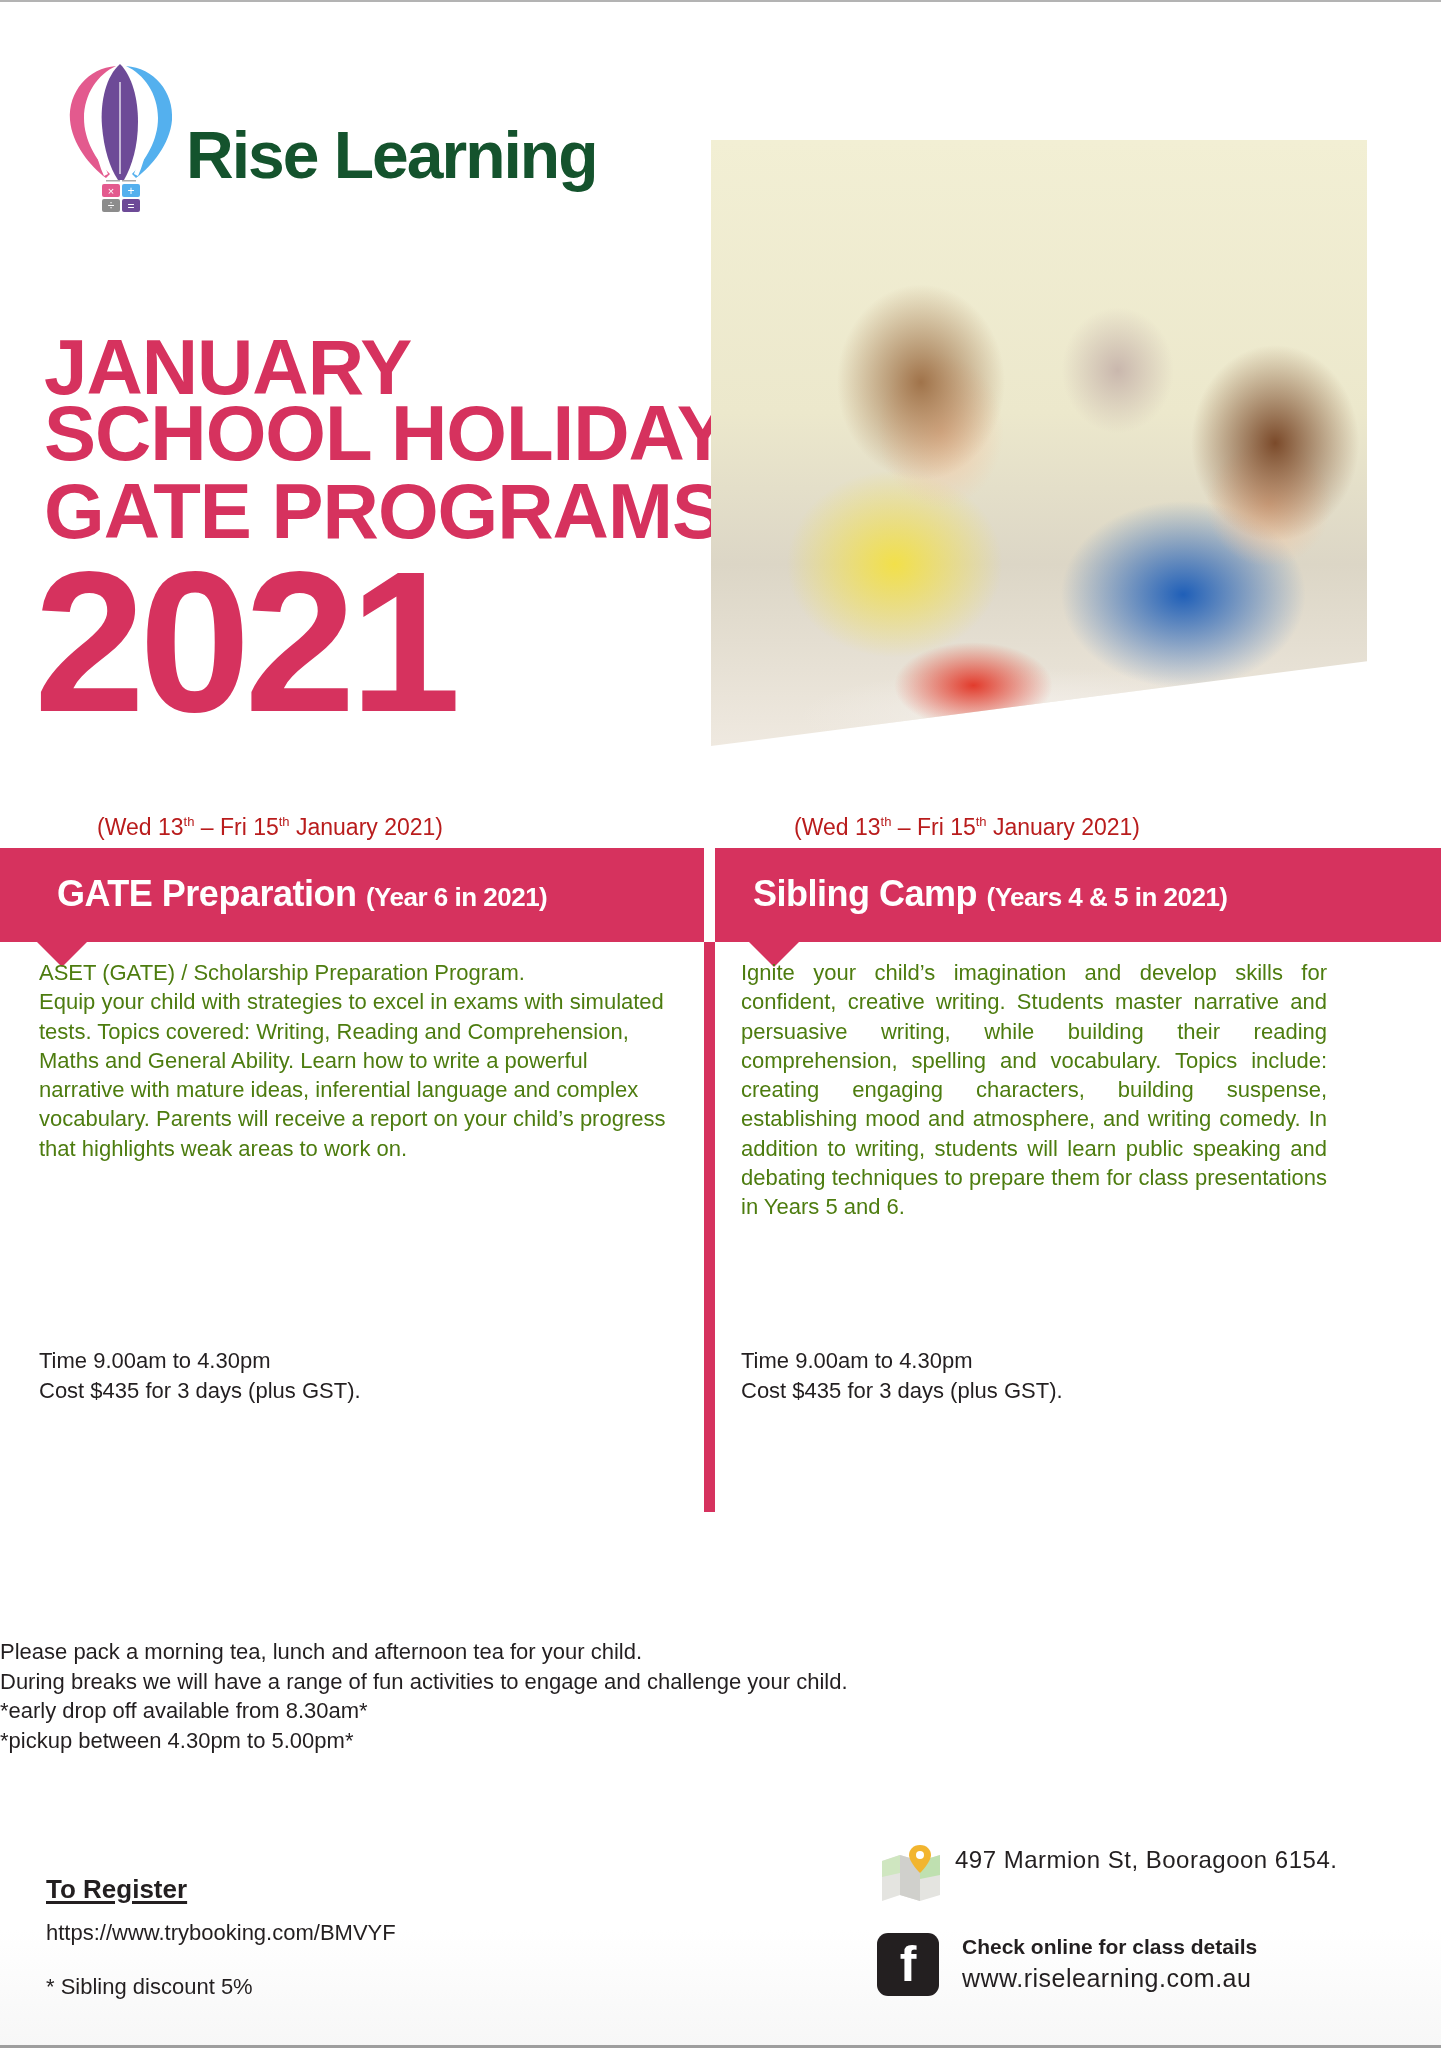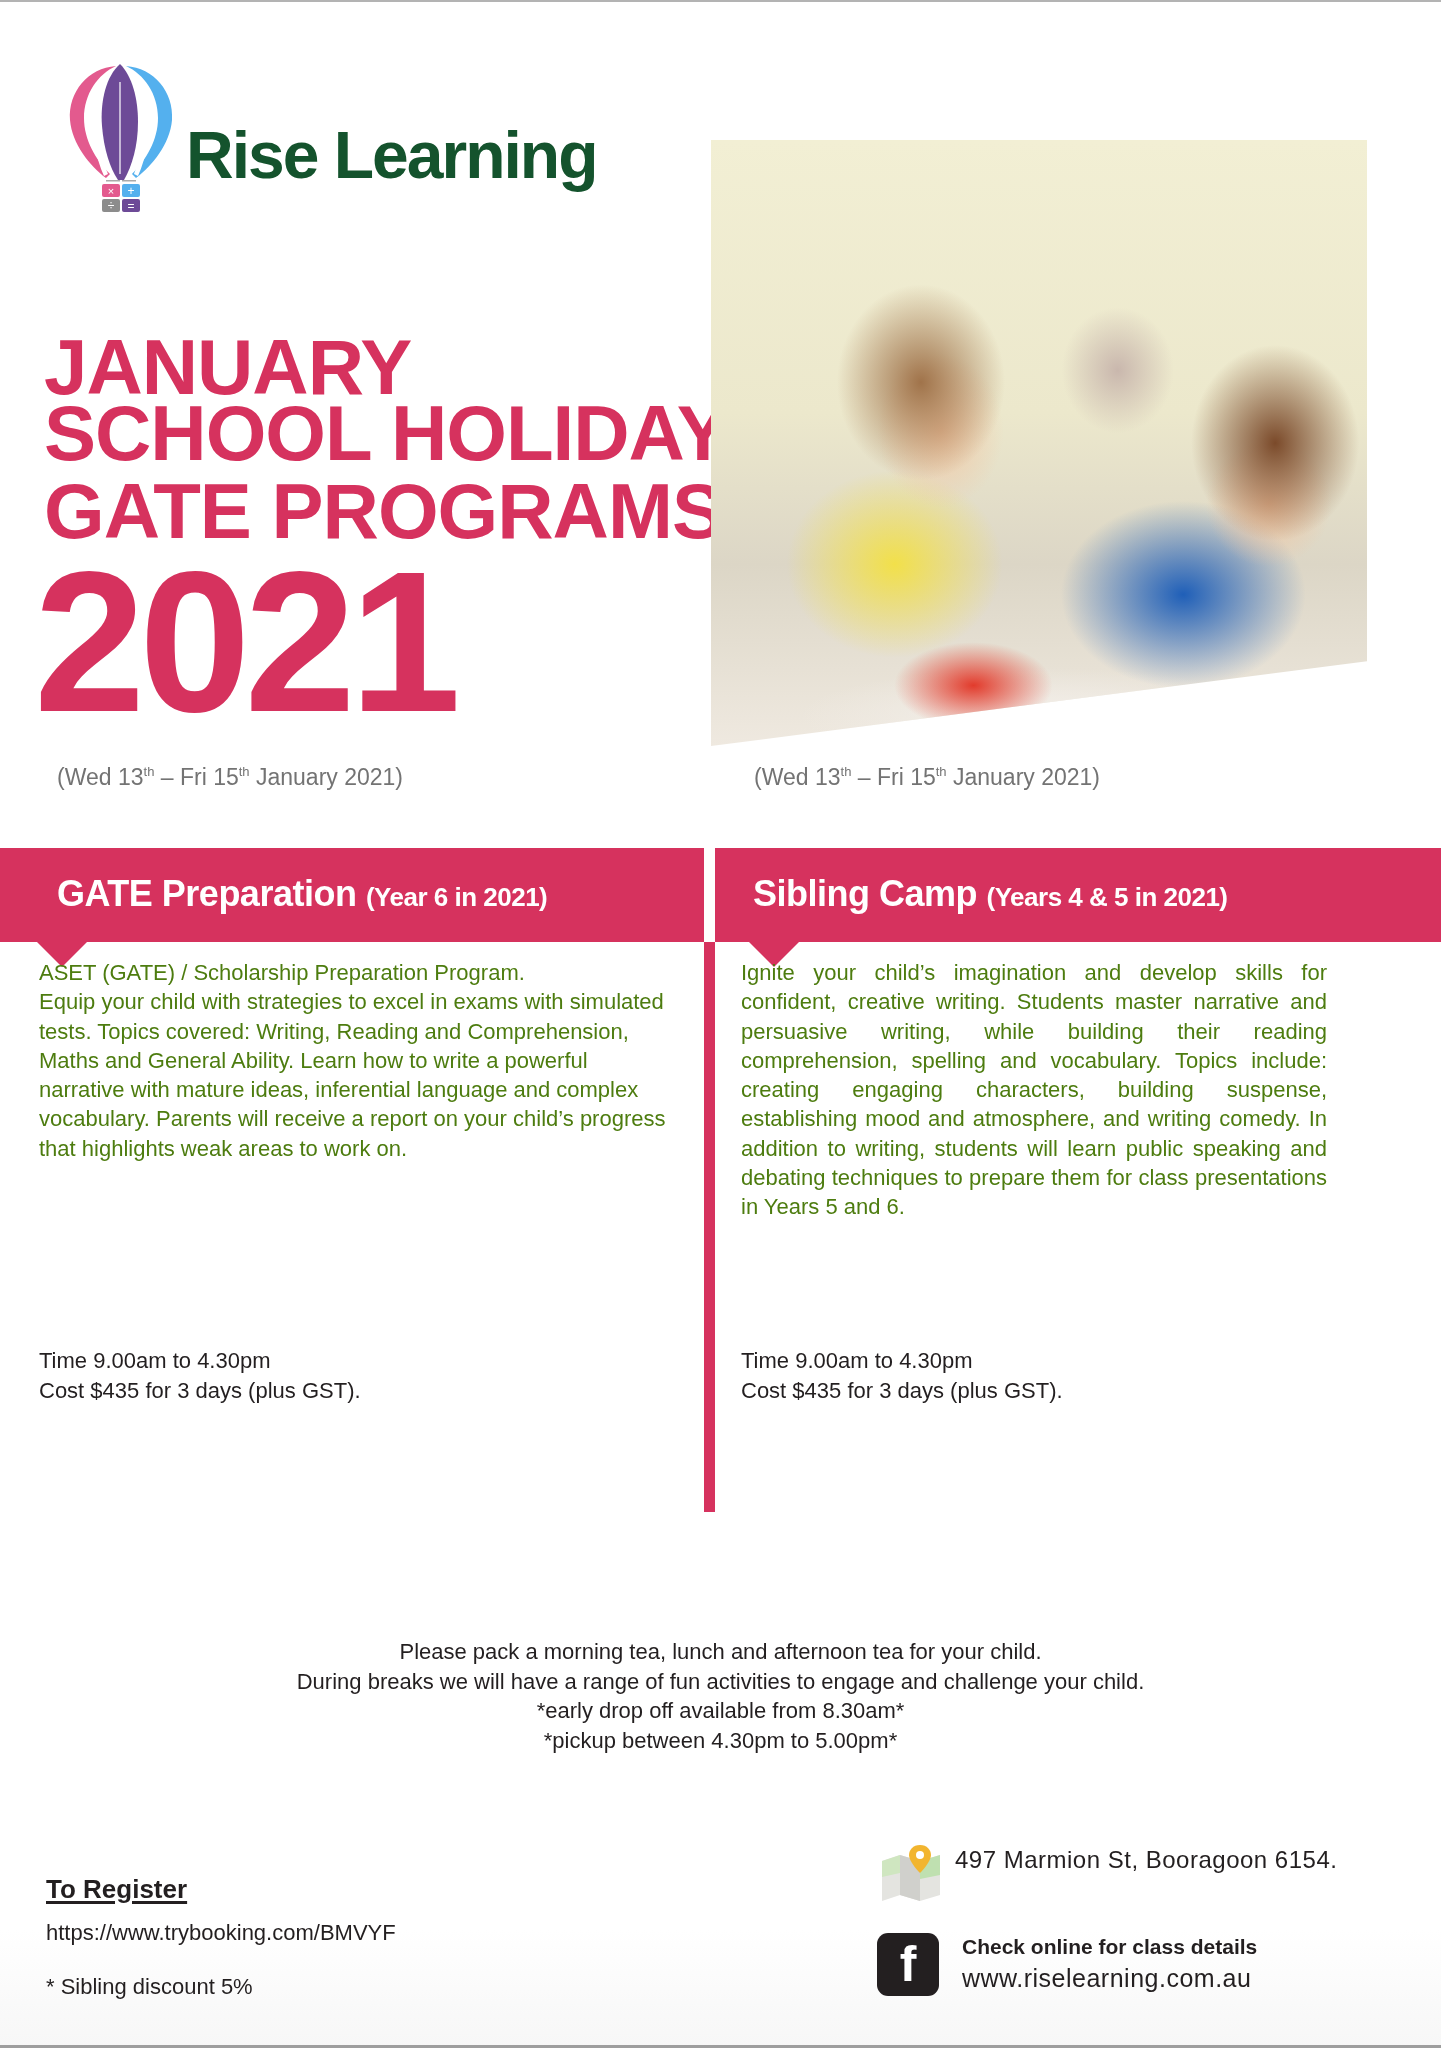--- a/index.html
+++ b/index.html
@@ -37,21 +37,21 @@
       radial-gradient(ellipse 120px 140px at 86% 50%, #7b4a2a 0%, rgba(123,74,42,0) 70%),
       radial-gradient(ellipse 90px 90px at 85% 60%, #f0c4a0 0%, rgba(240,196,160,0) 70%),
       radial-gradient(ellipse 170px 130px at 72% 75%, #1f5fb8 0%, rgba(31,95,184,0) 72%),
       radial-gradient(ellipse 110px 60px at 40% 90%, #e23b2c 0%, rgba(226,59,44,0) 72%),
       radial-gradient(ellipse 300px 60px at 50% 95%, #f3efea 0%, rgba(243,239,234,0) 80%),
       radial-gradient(ellipse 80px 90px at 62% 38%, #c9b7ad 0%, rgba(201,183,173,0) 70%),
       linear-gradient(to bottom, #f2efd4 0%, #ece8cc 45%, #dcd6c6 70%, #efe9e0 100%);
   }
 
   
-  .date { position: absolute; top: 764px; font-size: 23px; color: #737373; white-space: nowrap; }
+  .date { position: absolute; top: 814px; font-size: 23px; color: #b91c1c; white-space: nowrap; margin-left: 40px; }
   .date sup { font-size: 13px; vertical-align: 9px; line-height: 0; }
   .date-left { left: 57px; }
   .date-right { left: 754px; }
 
   
   .band { position: absolute; top: 848px; height: 94px; background: #d6325e; }
   .band-left { left: 0; width: 704px; text-align: right; }
   .band-right { left: 715px; width: 726px; }
   .band-title { position: absolute; top: 25px; color: #ffffff; font-weight: bold; font-size: 36px; white-space: nowrap; letter-spacing: -0.5px; }
   .band-title .sub { font-size: 26px; }
@@ -65,21 +65,21 @@
 
   
   .desc { position: absolute; top: 958px; font-size: 22px; line-height: 29.3px; color: #4d7c0f; }
   .desc-left { left: 39px; width: 630px; }
   .desc-right { left: 741px; width: 586px; text-align: justify; text-align-last: left; }
   .meta { position: absolute; top: 1346px; font-size: 22px; line-height: 29.5px; }
   .meta-left { left: 39px; }
   .meta-right { left: 741px; }
 
   
-  .notes { position: absolute; left: 0; width: 1441px; top: 1637px; text-align: center; font-size: 22px; line-height: 29.5px; }
+  .notes { position: absolute; left: 0; width: 1441px; top: 1637px; text-align: left; font-size: 22px; line-height: 29.5px; }
 
   
   .register-heading { position: absolute; left: 46px; top: 1874px; font-size: 26px; font-weight: bold; text-decoration: underline; text-decoration-thickness: 3px; text-underline-offset: 3px; }
   .register-url { position: absolute; left: 46px; top: 1920px; font-size: 22px; }
   .sibling { position: absolute; left: 46px; top: 1974px; font-size: 22px; }
 
   
   .map-icon { position: absolute; left: 880px; top: 1845px; width: 62px; height: 56px; }
   .venue { position: absolute; left: 955px; top: 1845px; font-size: 24px; line-height: 30px; letter-spacing: 0.5px; }
   .fb-icon { position: absolute; left: 877px; top: 1933px; width: 62px; height: 63px; background: #231f20; border-radius: 11px; }

